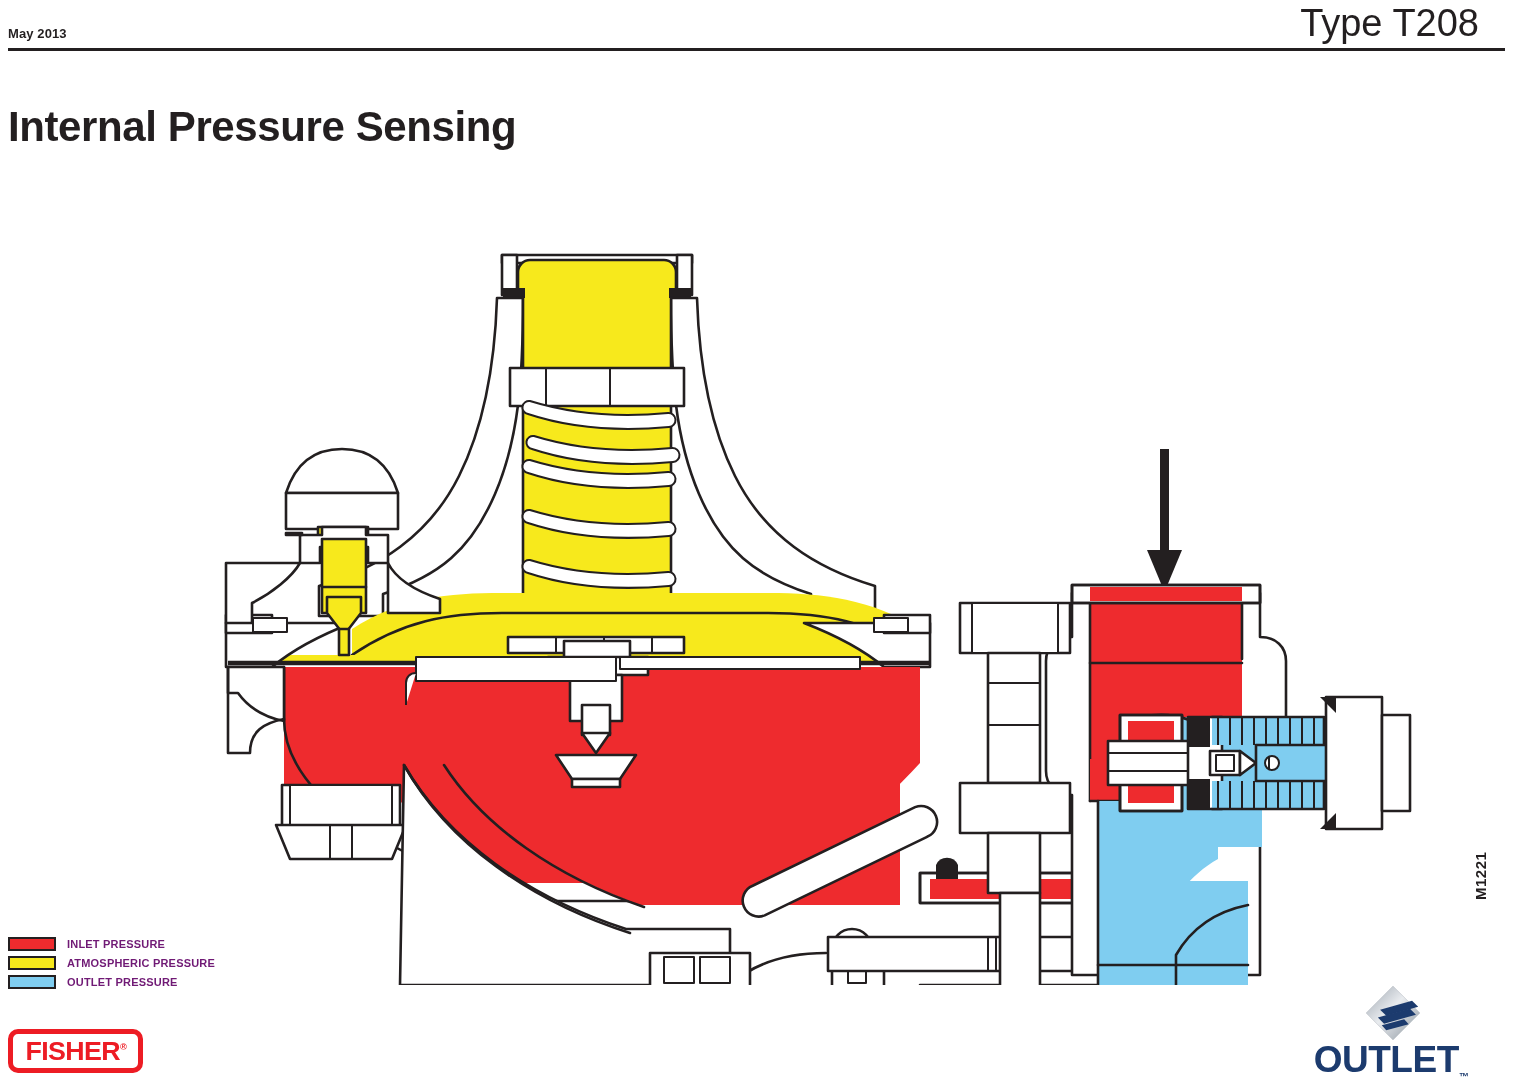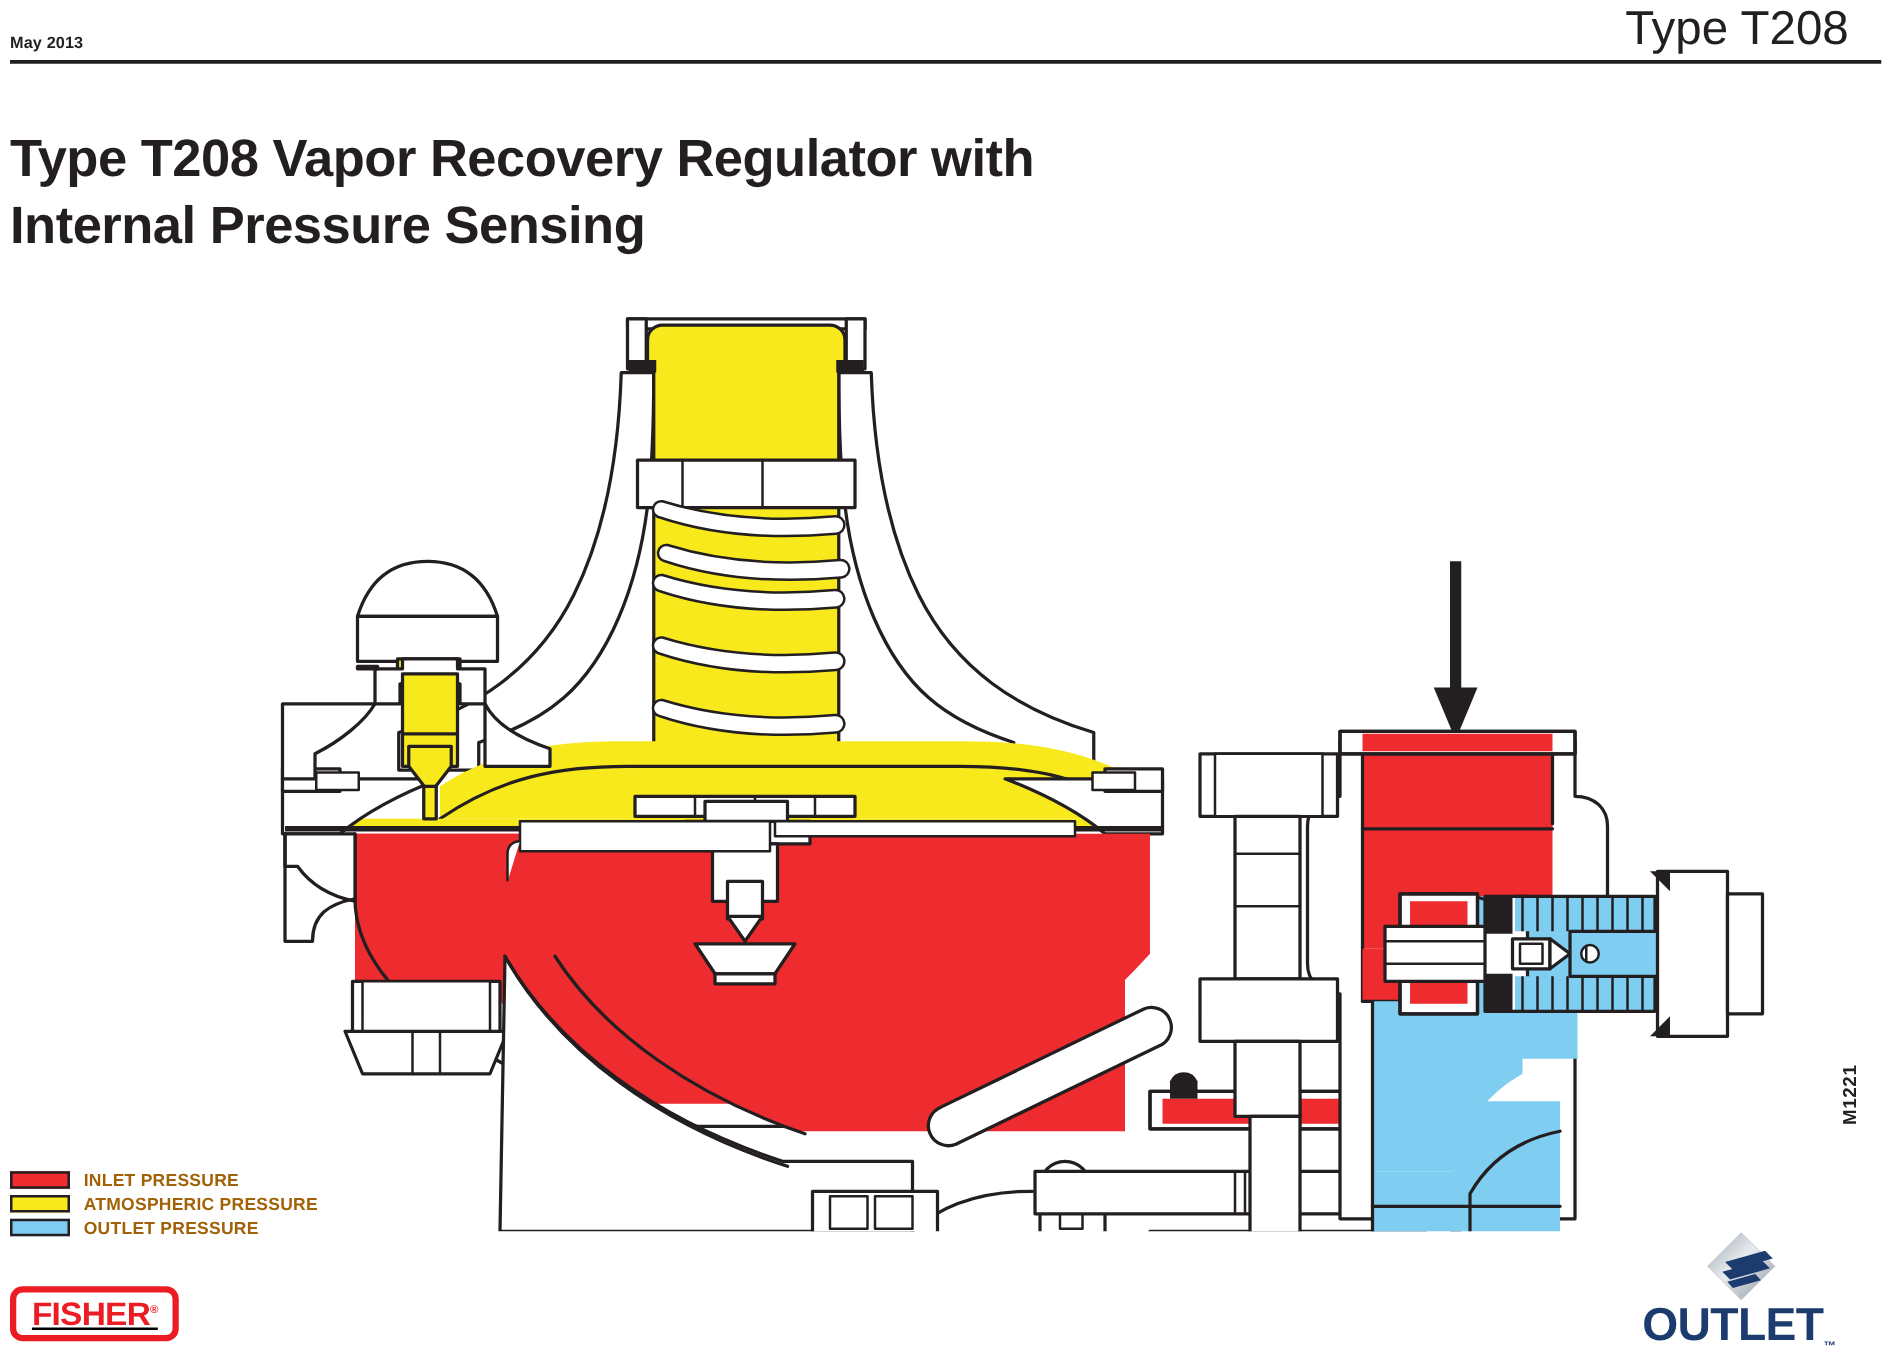--- a/index.html
+++ b/index.html
@@ -89,23 +89,23 @@
   }
   .legend-swatch {
     width: 48px;
     height: 14px;
     border: 2px solid #231f20;
     box-sizing: border-box;
     flex: 0 0 auto;
   }
   .legend-label {
     margin-left: 11px;
-    font-size: 14px;
-    font-weight: bold;
-    color: #a16207;
+    font-size: 11px;
+    font-weight: bold;
+    color: #701a75;
     letter-spacing: 0.2px;
     white-space: nowrap;
   }
 
   
   #drawing-number {
     position: absolute;
     left: 1472px;
     top: 900px;
     font-size: 15px;
@@ -124,21 +124,20 @@
     top: 1029px;
     width: 135px;
     height: 44px;
     border: 5px solid #ed1c24;
     border-radius: 10px;
     box-sizing: border-box;
     background: #ffffff;
     display: flex;
     align-items: center;
     justify-content: center;
-    text-decoration: underline;
   }
   #fisher-wordmark {
     font-size: 26px;
     font-weight: bold;
     color: #ed1c24;
     letter-spacing: -0.6px;
     font-family: "Liberation Sans", sans-serif;
     transform: scaleX(1.03);
   }
   #fisher-reg {
@@ -182,21 +181,21 @@
 </style>
 </head>
 <body>
 
 <div id="header">
   <div id="doc-date">May 2013</div>
   <div id="doc-type">Type T208</div>
   <div id="header-rule"></div>
 </div>
 
-<h1 id="page-title"><span>Type T208 Vapor Recovery Regulator with</span><span class="line2">Internal Pressure Sensing</span></h1>
+<h1 id="page-title"><span class="line2">Internal Pressure Sensing</span></h1>
 
 <div id="drawing">
   <svg width="1513" height="780" viewBox="0 0 1513 780" xmlns="http://www.w3.org/2000/svg">
     <defs>
       <style>
         .ln   { fill:none; stroke:#231f20; stroke-width:2.6; stroke-linejoin:round; stroke-linecap:round; }
         .lnT  { fill:none; stroke:#231f20; stroke-width:4.5; stroke-linecap:butt; }
         .lnS  { fill:none; stroke:#231f20; stroke-width:2; stroke-linejoin:round; stroke-linecap:round; }
         .mtl  { fill:#ffffff; stroke:#231f20; stroke-width:2.6; stroke-linejoin:round; }
         .mtlS { fill:#ffffff; stroke:#231f20; stroke-width:2; stroke-linejoin:round; }

